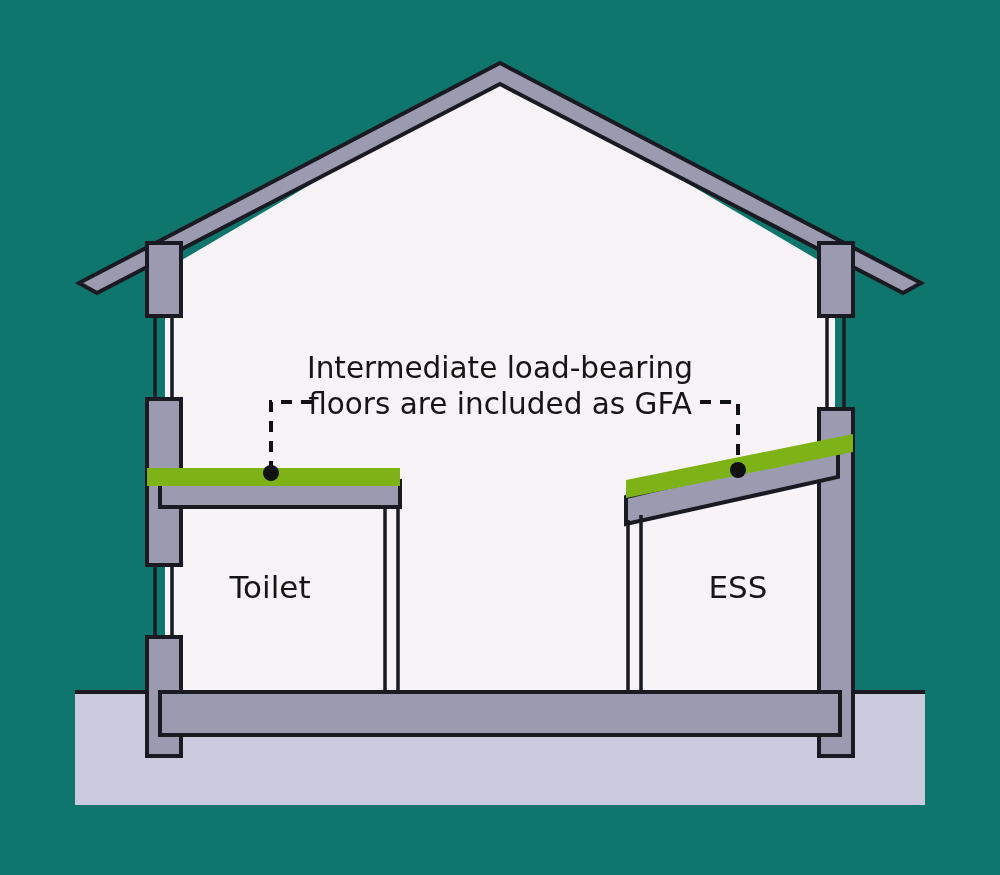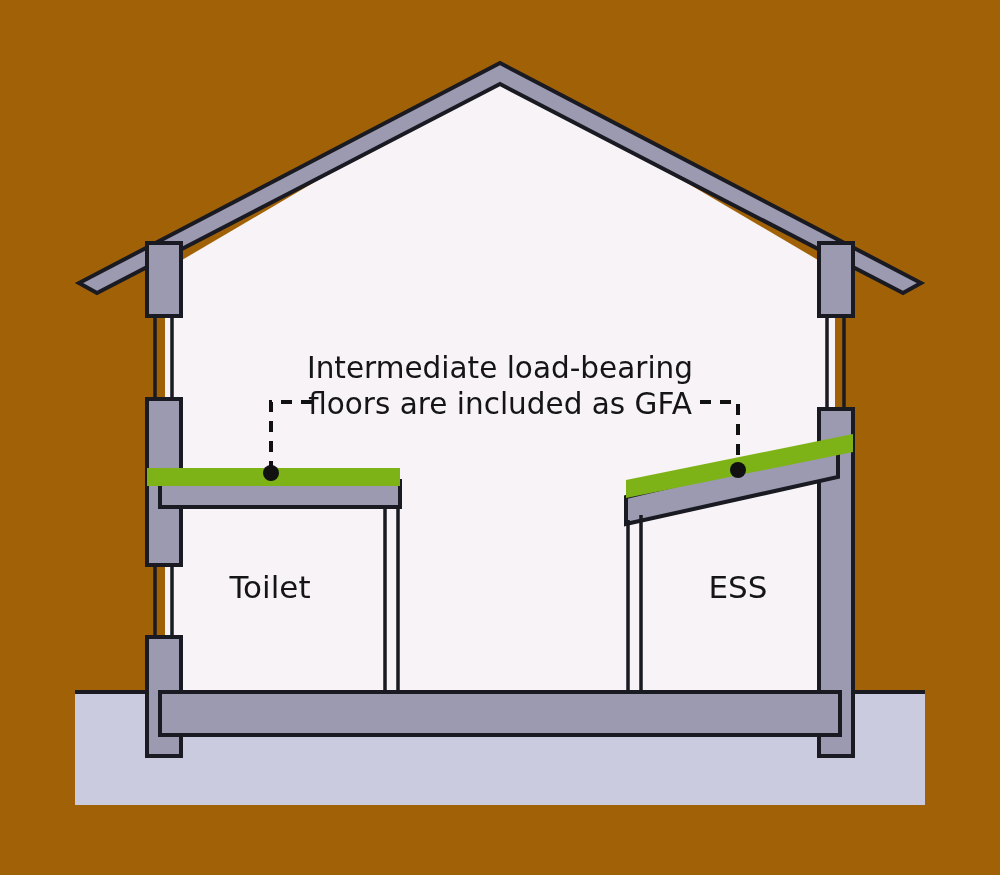--- a/index.html
+++ b/index.html
@@ -10,21 +10,21 @@
   body {
     width: 1000px;
     height: 875px;
     font-family: "DejaVu Sans", sans-serif;
     overflow: hidden;
   }
   #diagram-root {
     position: relative;
     width: 1000px;
     height: 875px;
-    background: #a16207;
+    background: #0f766e;
   }
   svg#section-drawing {
     display: block;
     width: 1000px;
     height: 875px;
   }
   .room-label {
     font-family: "DejaVu Sans", sans-serif;
     font-size: 31px;
     fill: #151515;

